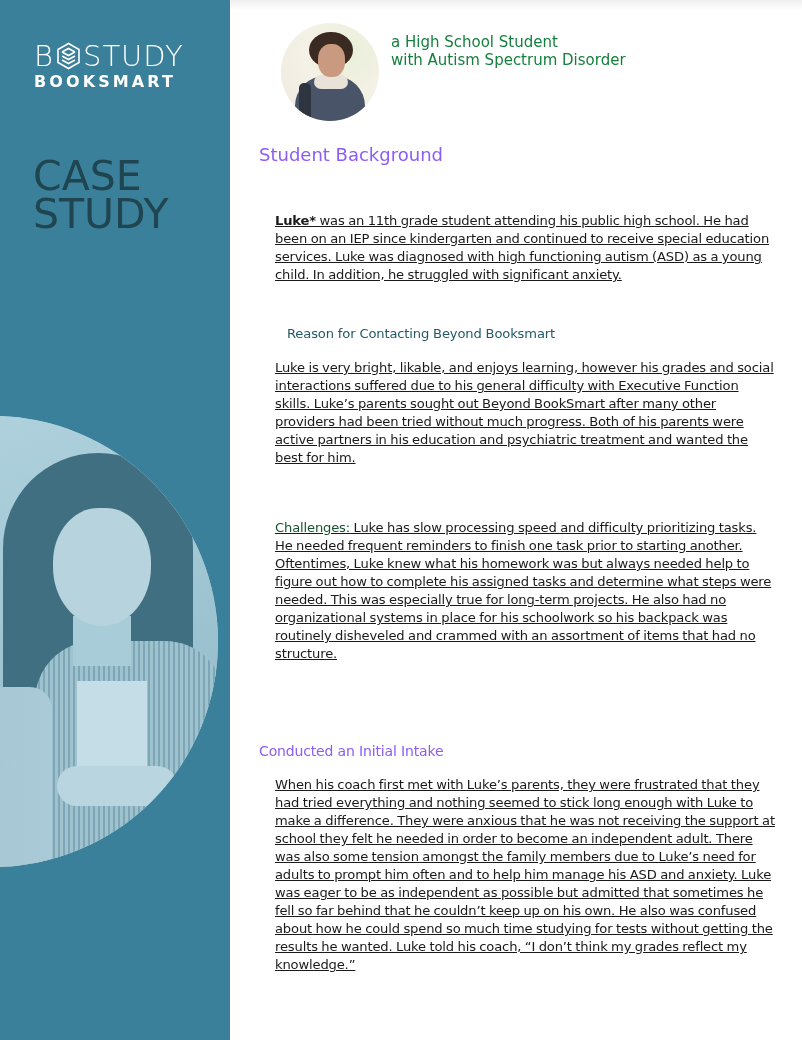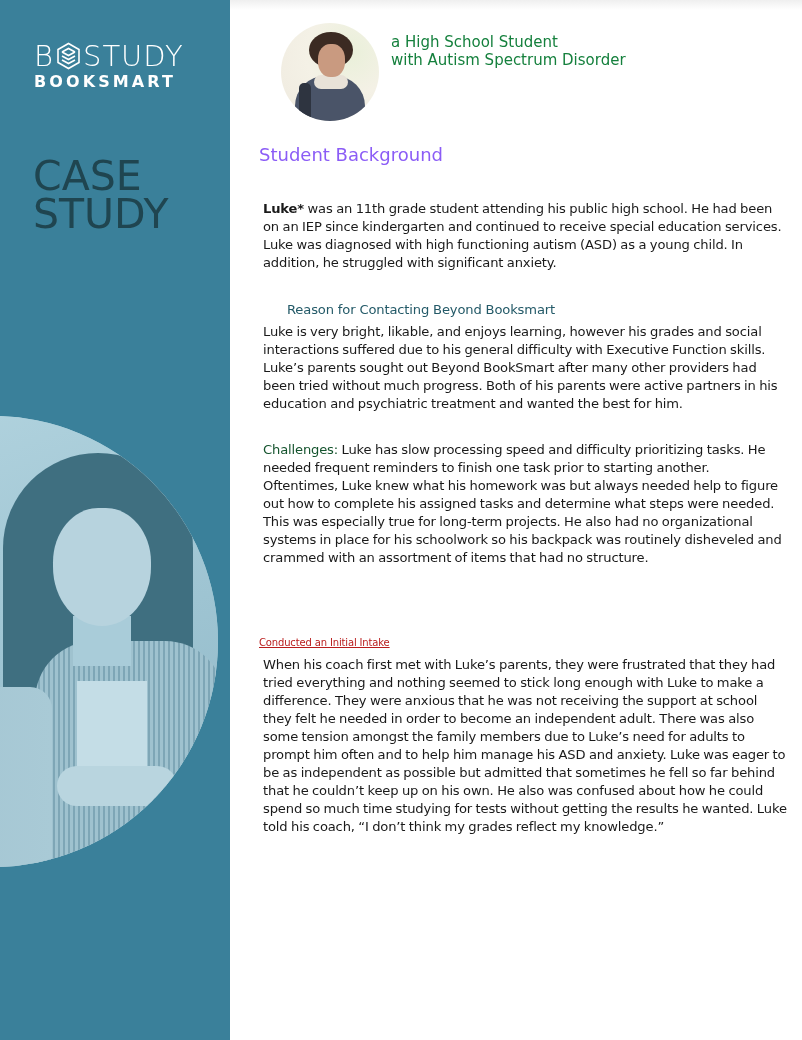--- a/index.html
+++ b/index.html
@@ -208,41 +208,41 @@
       font-size: 18px;
       line-height: 24px;
       color: #8b5cf6;
       font-weight: normal;
       margin: 0;
       white-space: nowrap;
     }
     .para {
       font-size: 13.1px;
       line-height: 18px;
-      margin: 4px;
+      margin: 16px;
       letter-spacing: -0.15px;
       word-spacing: -0.5px;
+      text-decoration: underline;
     }
     .para b { font-weight: bold; }
     .sub-dark {
       font-size: 13.1px;
       line-height: 18px;
       color: #245a68;
       letter-spacing: -0.15px;
       margin-left: 28px;
     }
     .sub-light {
       color: #14532d;
     }
     .sub-light-block {
-      font-size: 10px;
+      font-size: 14px;
       line-height: 18px;
-      color: #b91c1c;
+      color: #8b5cf6;
       letter-spacing: -0.15px;
-      text-decoration: underline;
     }
     .gap-bg { height: 29px; }
     .gap-reason { height: 25px; }
     .gap-chal { height: 20px; }
     .gap-how { height: 52px; }
     .gap-intake { height: 11px; }
   </style>
 </head>
 <body>
 

